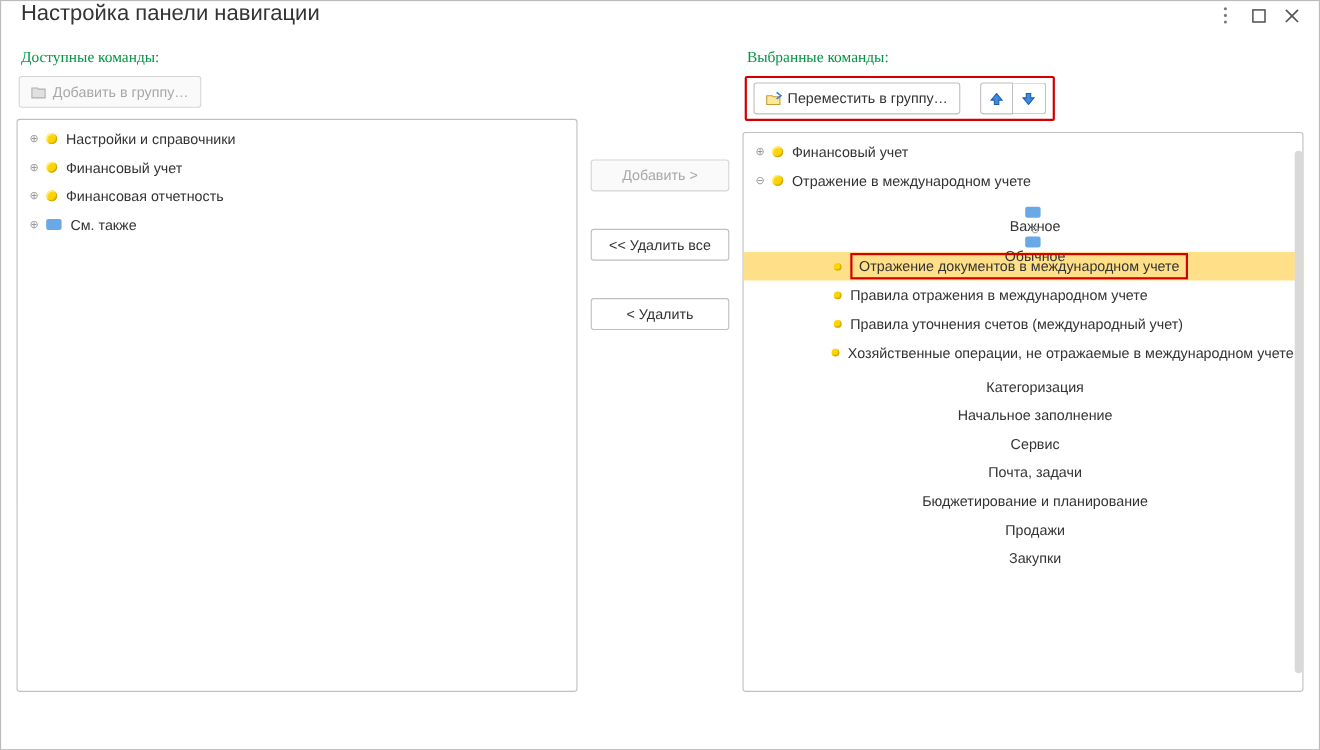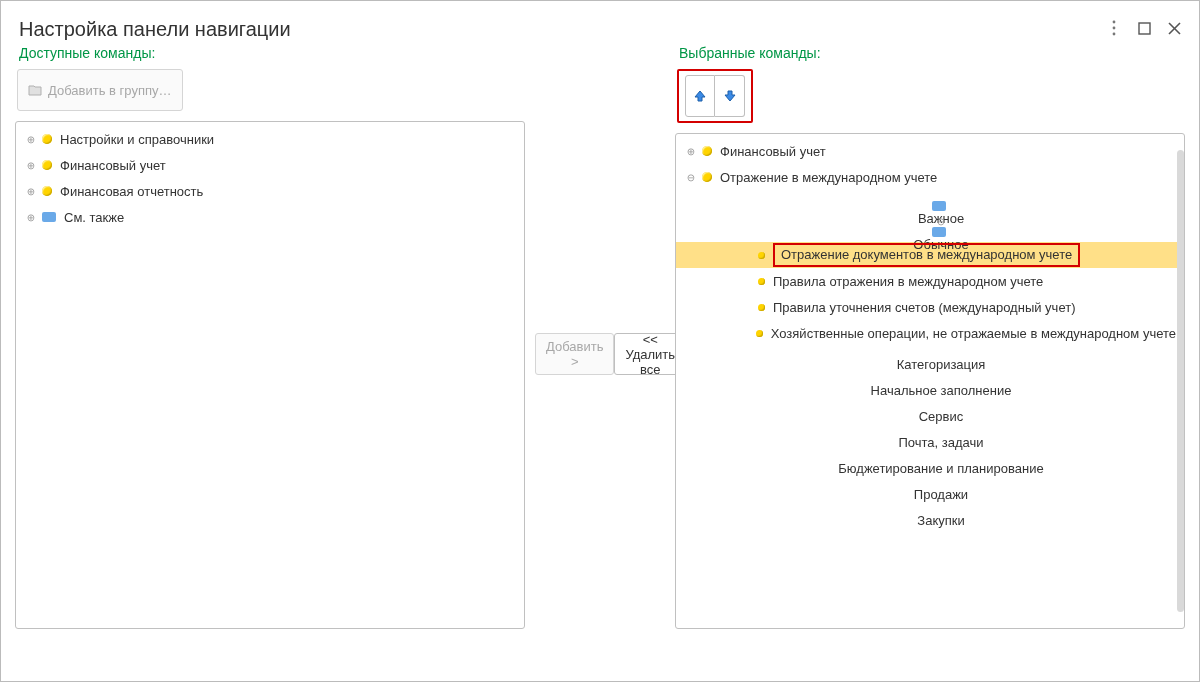--- a/index.html
+++ b/index.html
@@ -1,28 +1,28 @@
 <!DOCTYPE html>
 <html><head>
 <meta charset="utf-8">
 <style>
   * { box-sizing: border-box; }
   html, body { margin:0; padding:0; font-family: Arial, "Segoe UI", sans-serif; font-size:13px; color:#333; }
   body { background:#fff; }
   .window { width:1200px; height:682px; position:relative; border:1px solid #bbb; background:#fff; }
-  .titlebar { display:flex; align-items:flex-end; height:40px; padding:0 12px 0 18px; }
+  .titlebar { display:flex; align-items:flex-start; height:40px; padding:0 12px 0 18px; }
   .title { font-size:20px; font-weight:400; color:#333; flex:1; }
   .titlebar .sysbtn { width:26px; height:26px; display:flex; align-items:center; justify-content:center; color:#666; font-size:14px; margin-left:4px; cursor:pointer; }
   .columns { display:flex; padding:0 14px; height:calc(100% - 40px - 52px); gap:10px; }
   .col-left { flex:1; display:flex; flex-direction:column; min-width:0; }
-  .col-mid { width:130px; display:flex; flex-direction:row; align-items:center; padding-top:48px; }
+  .col-mid { width:130px; display:flex; flex-direction:column; align-items:center; padding-top:48px;gap:24px; }
   .col-right { flex:1; display:flex; flex-direction:column; min-width:0; }
-  .section-label { color:#009646; font-size:14px; margin:4px 0 6px 4px; }
+  .section-label { color:#009646; font-size:14px; margin:4px 0 6px 4px;font-family:Liberation Serif, serif; }
   .toolbar { margin:2px 0 10px 2px; display:flex; align-items:center; }
-  .btn { background:#fff; border:1px solid #bfbfbf; border-radius:3px; padding:4px 10px; font-size:13px; color:#333; cursor:pointer; display:inline-flex; align-items:center; height:42px; }
+  .btn { background:#fff; border:1px solid #bfbfbf; border-radius:3px; padding:4px 10px; font-size:13px; color:#333; cursor:pointer; display:inline-flex; align-items:center; height:29px; }
   .btn.disabled { color:#a8a8a8; border-color:#d5d5d5; background:#fafafa; cursor:default; }
   .btn .mini-icon { width:14px; height:14px; margin-right:6px; }
   .arrow-btns { display:flex; gap:0; }
   .arrow-btns .btn { width:30px; justify-content:center; padding:0; }
   .arrow-btns .btn:first-child { border-top-right-radius:0; border-bottom-right-radius:0; }
   .arrow-btns .btn:last-child { border-top-left-radius:0; border-bottom-left-radius:0; border-left:none; }
   .red-box { border:2px solid #d40000; border-radius:2px; padding:4px 6px; display:inline-flex; align-items:center; gap:18px; }
   .treebox { border:1px solid #c0c0c0; border-radius:3px; flex:1; overflow:auto; padding:4px 0; position:relative; background:#fff; }
   .treebox.right { overflow-x:auto; }
   .tree-row { display:flex; align-items:center; height:26px; padding-right:8px; white-space:nowrap; cursor:default; }
@@ -120,20 +120,29 @@
         </button>
       <button class="btn mid-btn">
           <span>&lt; Удалить</span>
         </button>
     </div>
 
     <div class="col-right">
       <div class="section-label">Выбранные команды:</div>
       <div class="toolbar">
         <div class="red-box">
+          <button class="btn">
+            <span class="mini-icon">
+              <svg width="16" height="14" viewBox="0 0 16 14">
+                  <path d="M1 4 L6 4 L7 5 L13 5 L13 12 L1 12 Z" fill="#ffe79a" stroke="#c49d34"></path>
+                  <path d="M10 1 L14 4 L10 7" fill="none" stroke="#2a7de1" stroke-width="1.4"></path>
+                </svg>
+            </span>
+            <span>Переместить в группу…</span>
+          </button>
           <div class="arrow-btns">
             <button class="btn">
               <svg width="14" height="14" viewBox="0 0 14 14">
                   <path d="M7 2 L12 8 L9 8 L9 12 L5 12 L5 8 L2 8 Z" fill="#3a8ae6" stroke="#1d5fa9"></path>
                 </svg>
             </button>
             <button class="btn">
               <svg width="14" height="14" viewBox="0 0 14 14">
                   <path d="M7 12 L12 6 L9 6 L9 2 L5 2 L5 6 L2 6 Z" fill="#3a8ae6" stroke="#1d5fa9"></path>
                 </svg>

